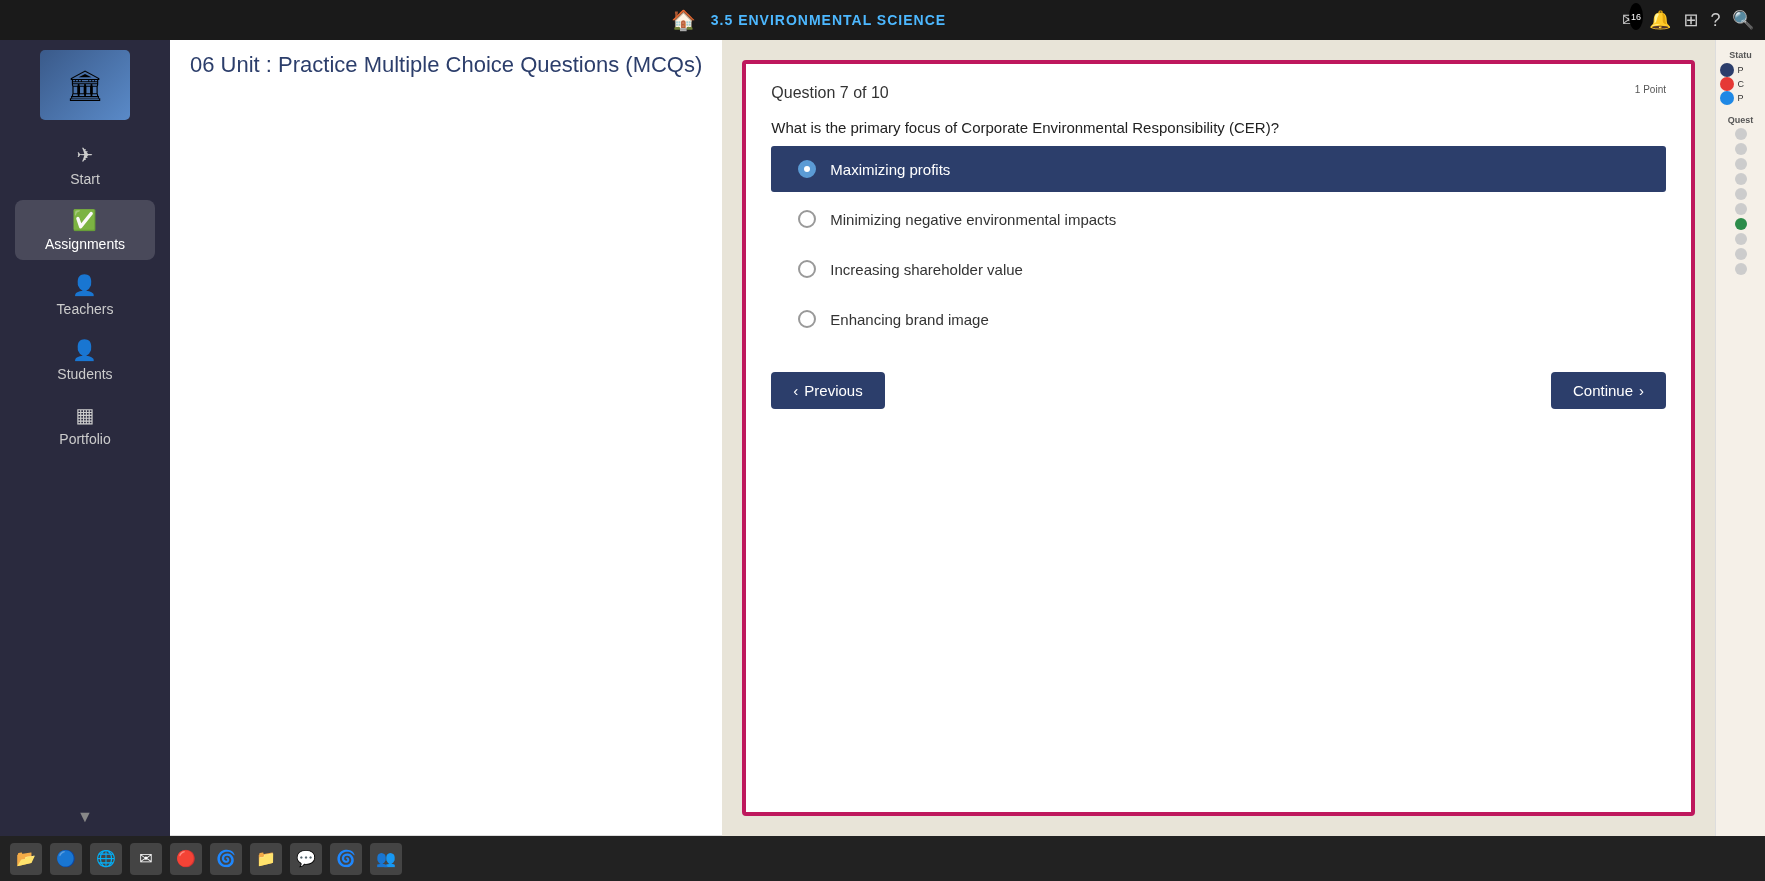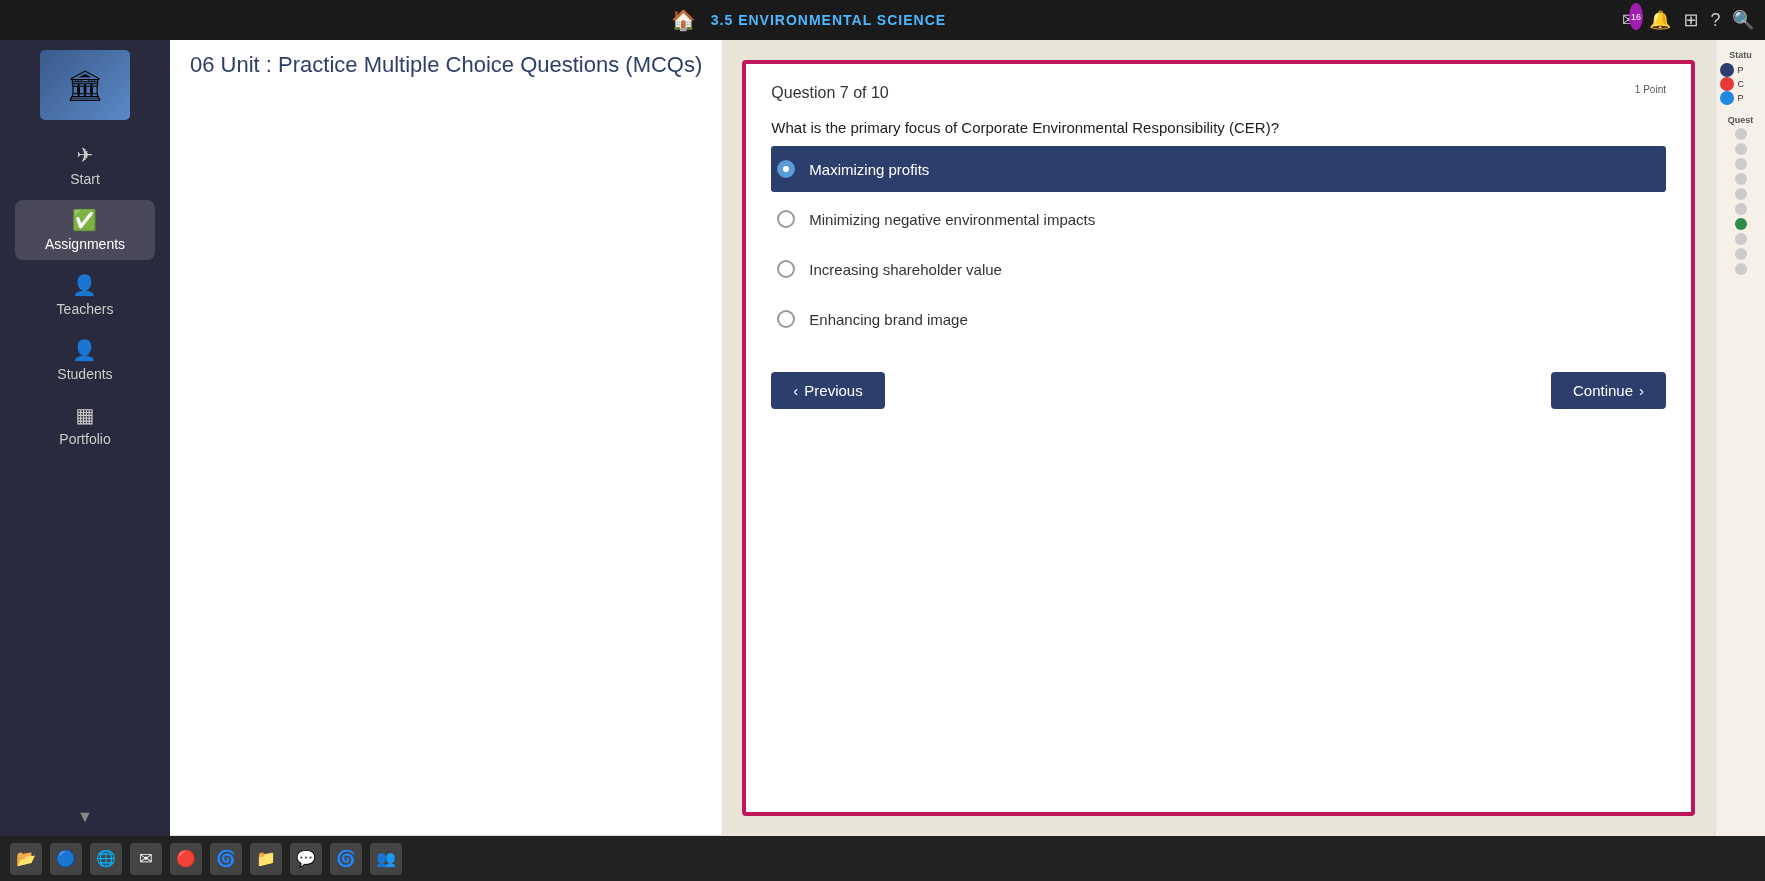--- a/index.html
+++ b/index.html
@@ -39,21 +39,21 @@
       font-size: 18px;
     }
     .top-bar-icons .badge {
       position: relative;
       display: inline-block;
     }
     .top-bar-icons .badge-num {
       position: absolute;
       top: -6px;
       right: -6px;
-      background: #a21caf;
+      background: #000000;
       color: white;
       font-size: 9px;
       border-radius: 50%;
       width: 14px;
       height: 27px;
       display: flex;
       align-items: center;
       justify-content: center;
       margin-left: 24px;
     }
@@ -174,21 +174,21 @@
       font-style: italic;
       font-size: 14px;
       color: #333;
       margin-bottom: 18px;
     }
 
     
     .answer-option {
       display: flex;
       align-items: center;
-      padding: 14px 6px;
+      padding: 14px 27px;
       margin-bottom: 4px;
       border-radius: 3px;
       cursor: pointer;
       font-size: 15px;
       color: #333;
     }
     .answer-option.selected {
       background: #2c3e6b;
       color: white;
     }

